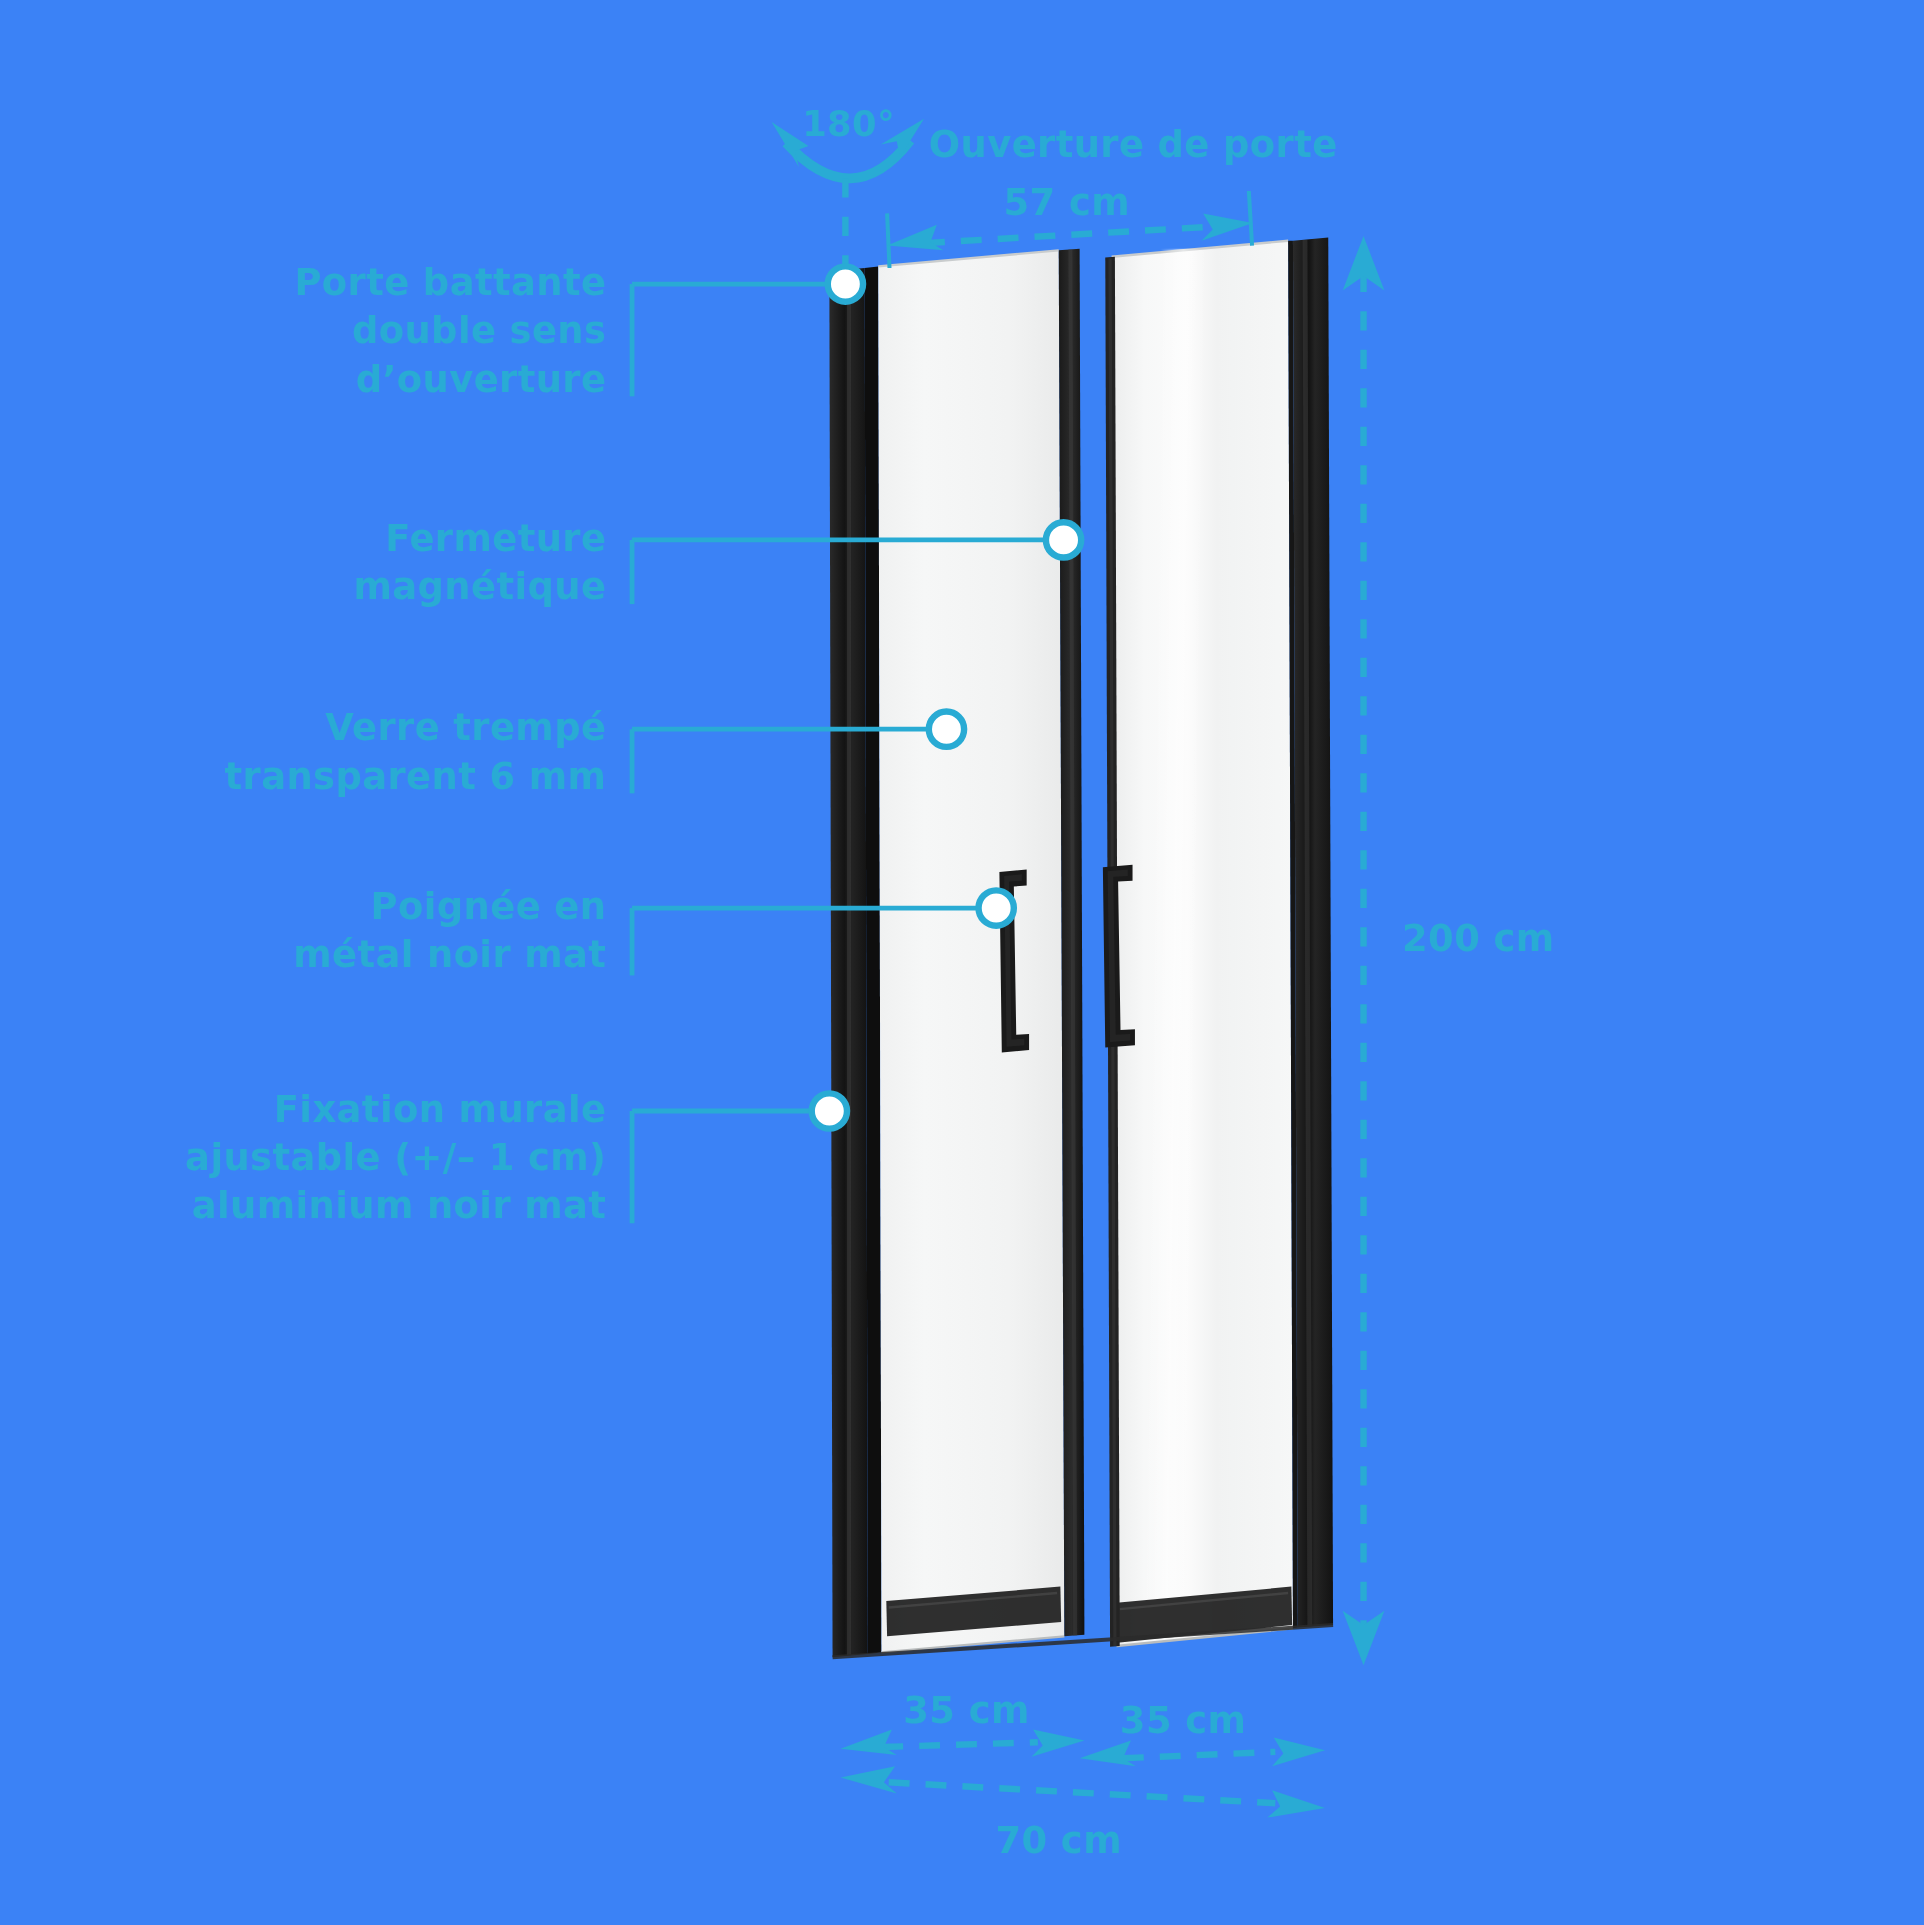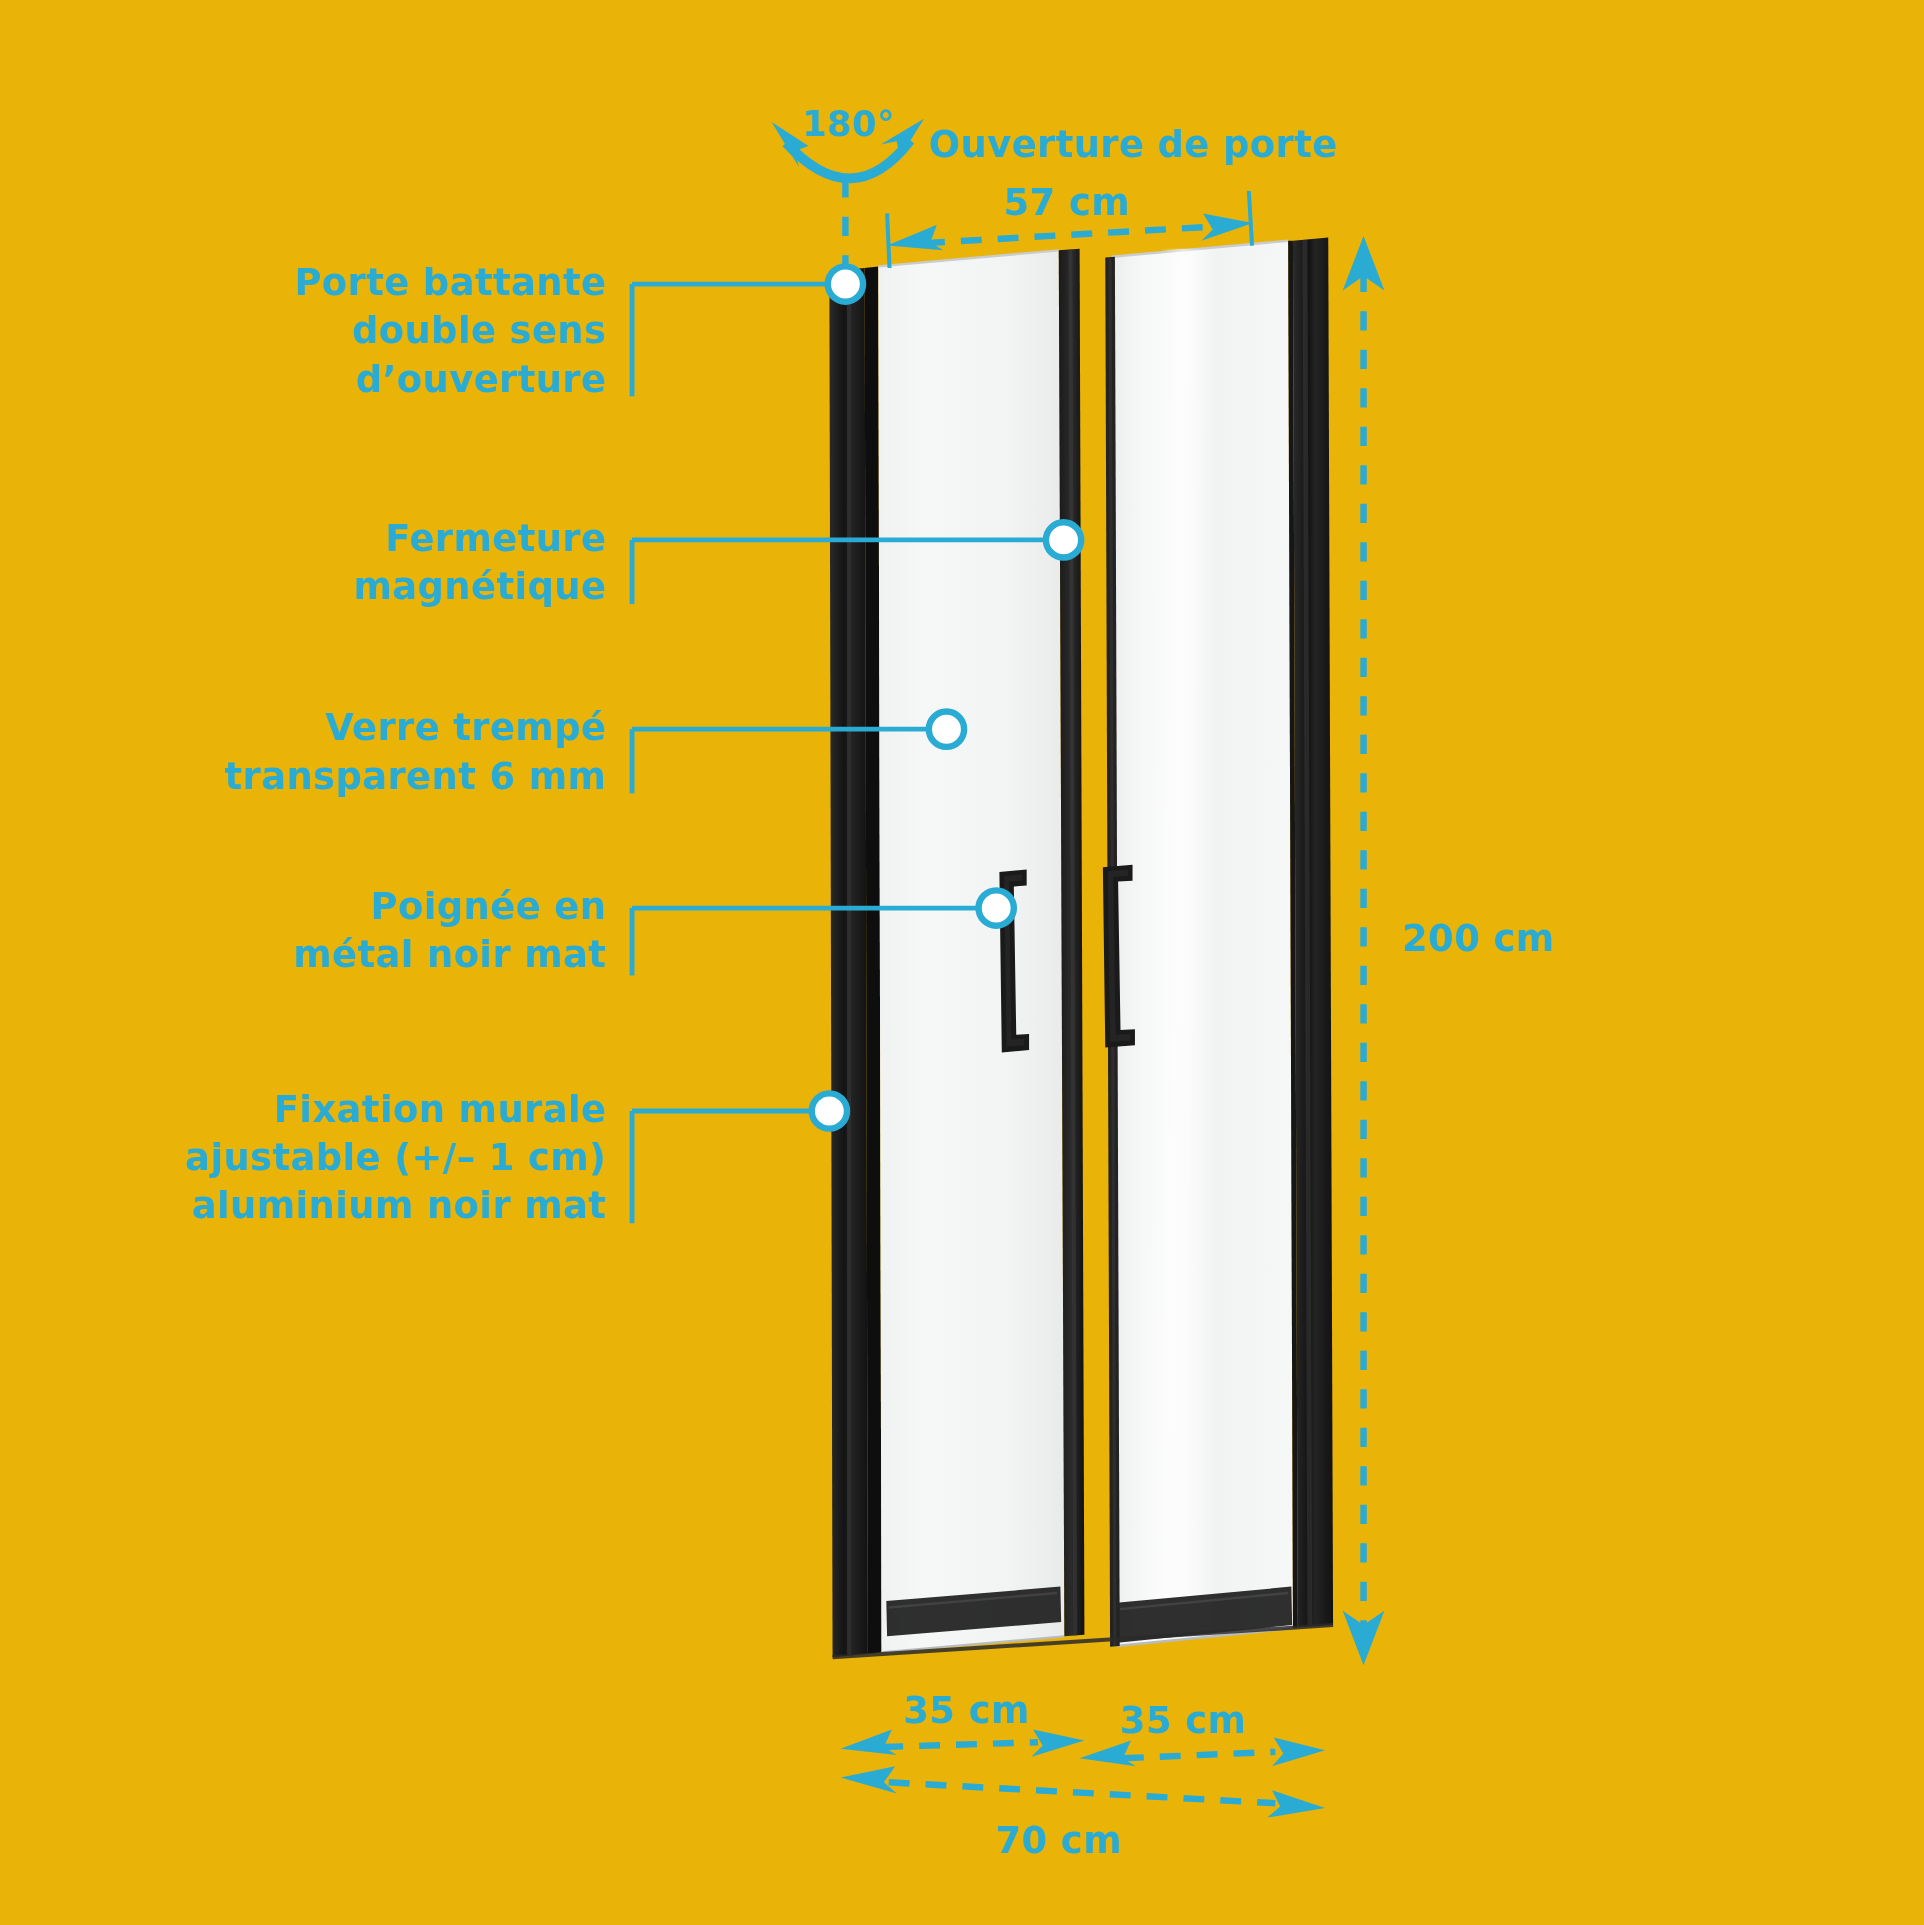--- a/index.html
+++ b/index.html
@@ -13,21 +13,21 @@
     position: relative;
     overflow: hidden;
     font-family: "DejaVu Sans", "Liberation Sans", sans-serif;
   }
   #stage {
     position: absolute;
     left: 0;
     top: 0;
     width: 1925px;
     height: 1926px;
-    background: #eab308;
+    background: #3b82f6;
   }
   svg#diagram {
     position: absolute;
     left: 0;
     top: 0;
     width: 1925px;
     height: 1926px;
     display: block;
   }
   .anno-text {

